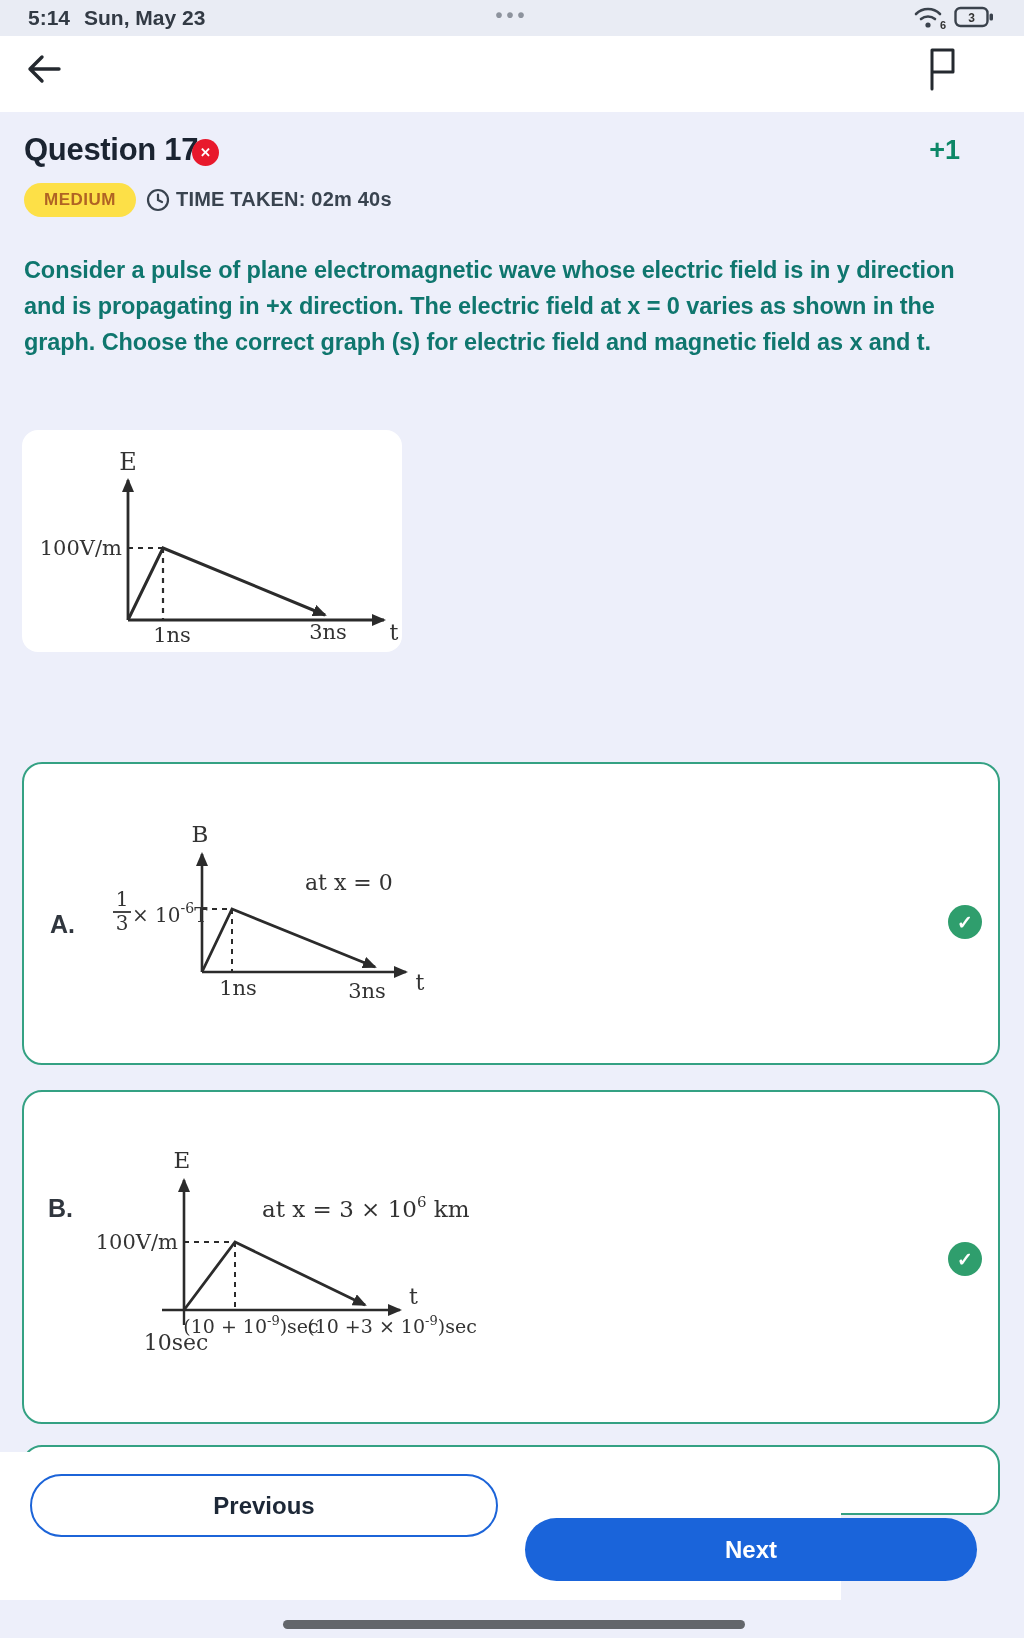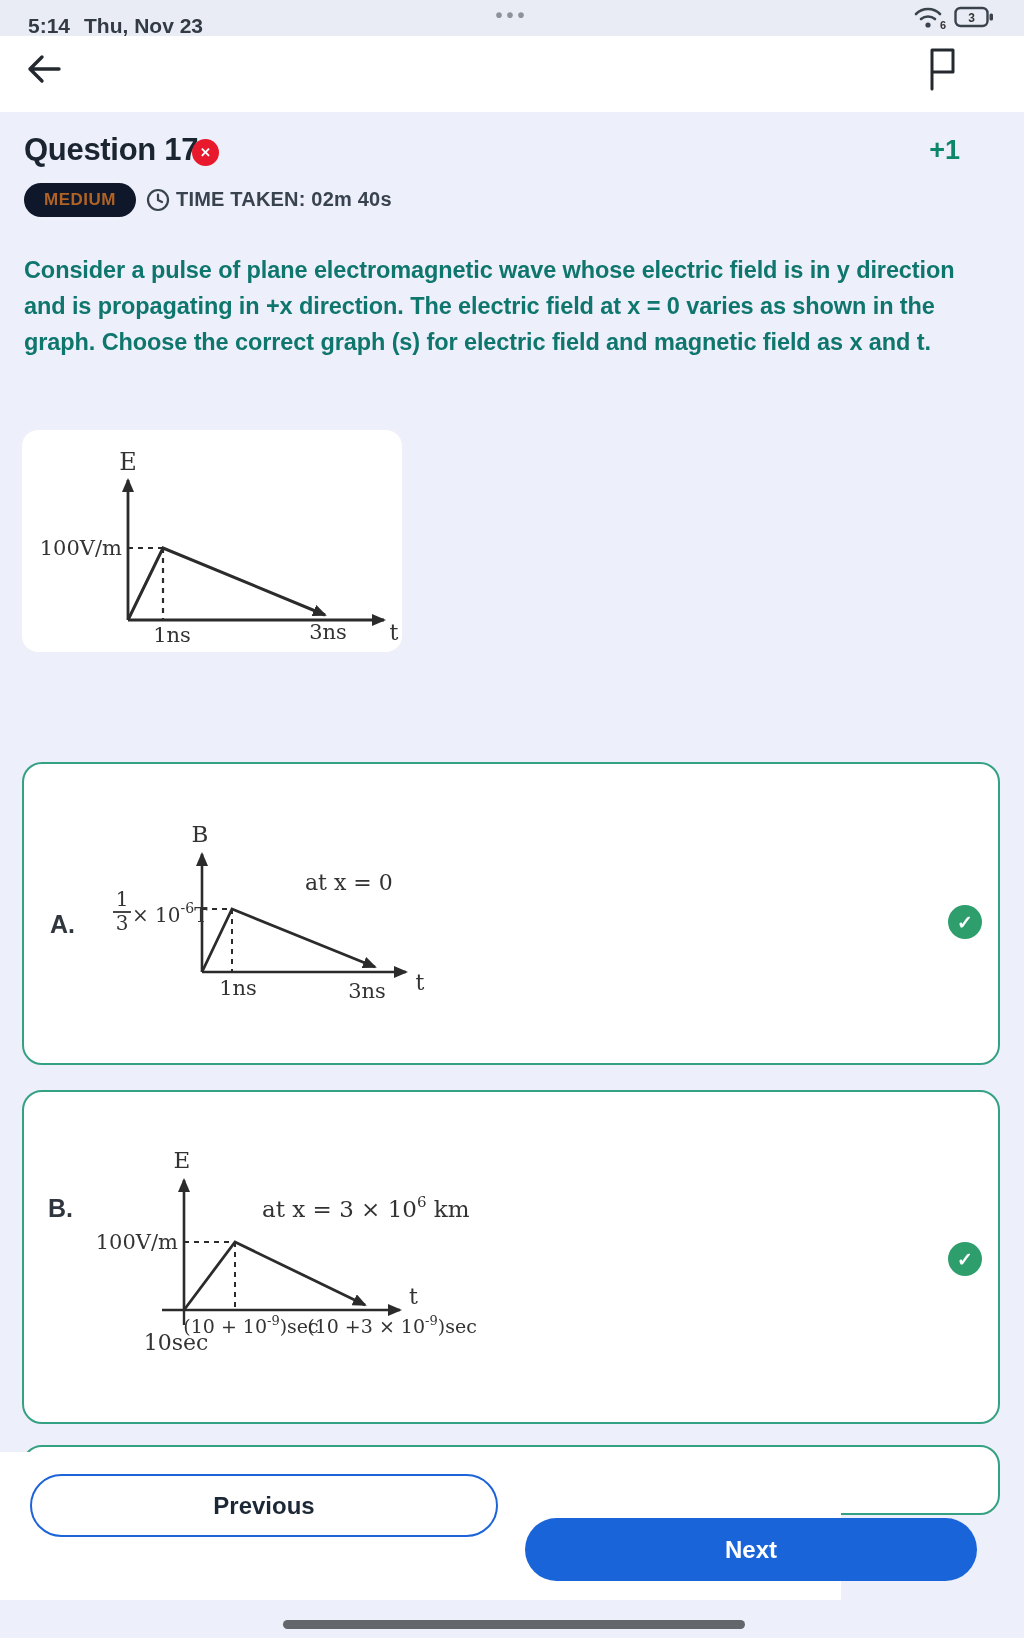--- a/index.html
+++ b/index.html
@@ -1,33 +1,33 @@
 <!DOCTYPE html>
 <html><head>
 <meta charset="utf-8">
 <style>
   html,body{margin:0;padding:0;background:#d8dbe4;}
   .screen{position:relative;width:1024px;height:1638px;background:#edeffa;overflow:hidden;
           font-family:"Liberation Sans",sans-serif;color:#1a222e;}
   .abs{position:absolute;}
   
   .status-bar{left:0;top:0;width:1024px;height:36px;background:#e9ecf4;display:flex;align-items:center;}
-  .sb-left{position:absolute;left:28px;top:14px;font-size:21px;font-weight:700;color:#323a44;display:flex;gap:14px;}
+  .sb-left{position:absolute;left:28px;top:6px;font-size:21px;font-weight:700;color:#323a44;display:flex;gap:14px;}
   .sb-center{position:absolute;left:0;top:4px;width:1024px;text-align:center;font-size:20px;letter-spacing:4px;color:#8d939d;font-weight:700;}
   .sb-right{position:absolute;right:30px;top:4px;display:flex;align-items:center;gap:8px;}
   
   .header{left:0;top:36px;width:1024px;height:76px;background:#ffffff;}
   .back-btn{left:20px;top:50px;width:44px;height:40px;cursor:pointer;background:none;border:none;}
   .flag-btn{left:920px;top:46px;width:44px;height:48px;cursor:pointer;background:none;border:none;}
   
   .q-title{left:24px;top:132px;font-size:31px;font-weight:800;color:#1b2431;letter-spacing:-0.3px;}
   .badge-x{left:192px;top:139px;width:27px;height:27px;border-radius:50%;background:#e8192c;color:#fff;
            font-size:13px;font-weight:800;display:flex;align-items:center;justify-content:center;}
   .score{right:64px;top:135px;font-size:27px;font-weight:800;color:#0d8767;}
-  .pill{left:24px;top:183px;height:34px;padding:0 20px;border-radius:17px;background:#0f172a;color:#b06324;
+  .pill{left:24px;top:183px;height:34px;padding:0 20px;border-radius:17px;background:#fde047;color:#b06324;
         font-size:17px;font-weight:800;letter-spacing:.5px;display:flex;align-items:center;}
   .clock{left:146px;top:188px;}
   .ttaken{left:176px;top:188px;font-size:20px;font-weight:800;color:#39434f;letter-spacing:.2px;}
   
   .q-text{left:24px;top:252px;width:950px;font-size:23.5px;line-height:36px;font-weight:700;color:#0f766e;letter-spacing:-0.1px;}
   
   .graph-card{left:22px;top:430px;width:380px;height:222px;background:#fff;border-radius:16px;}
   .opt-card{width:978px;background:#fff;border:2px solid #34a183;border-radius:20px;box-sizing:border-box;cursor:pointer;}
   .opt-a{left:22px;top:762px;height:303px;}
   .opt-b{left:22px;top:1090px;height:334px;}
@@ -46,21 +46,21 @@
   .home-bar{left:283px;top:1620px;width:462px;height:9px;border-radius:5px;background:#63666b;}
 </style>
 </head>
 <body>
 
 <div class="screen">
 
   <div class="abs status-bar">
     <div class="sb-left">
       <span>5:14</span>
-      <span>Thu, Nov 23</span>
+      <span>Sun, May 23</span>
     </div>
     <div class="sb-center">•••</div>
     <div class="sb-right">
       <svg width="34" height="26" viewBox="0 0 34 26">
         <path d="M4 10 A17 17 0 0 1 28 10" fill="none" stroke="#3a424c" stroke-width="2.6" stroke-linecap="round"></path>
         <path d="M9 15 A11 11 0 0 1 23 15" fill="none" stroke="#3a424c" stroke-width="2.6" stroke-linecap="round"></path>
         <circle cx="16" cy="21" r="2.6" fill="#3a424c"></circle>
         <text x="28" y="25" font-size="11" font-weight="bold" fill="#3a424c" style="font-family:'Liberation Sans',sans-serif">6</text>
       </svg>
       <svg width="40" height="24" viewBox="0 0 40 24">

